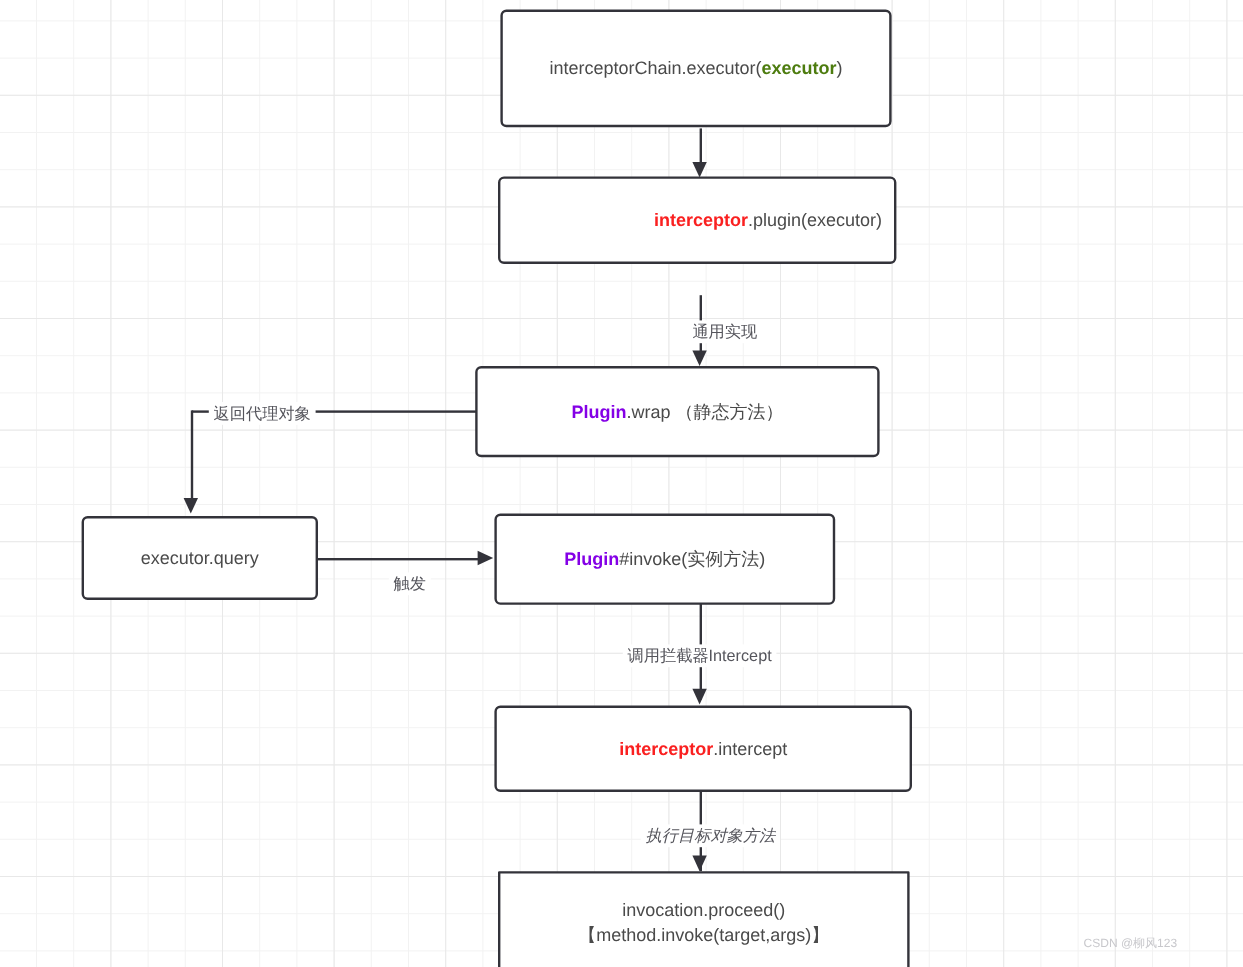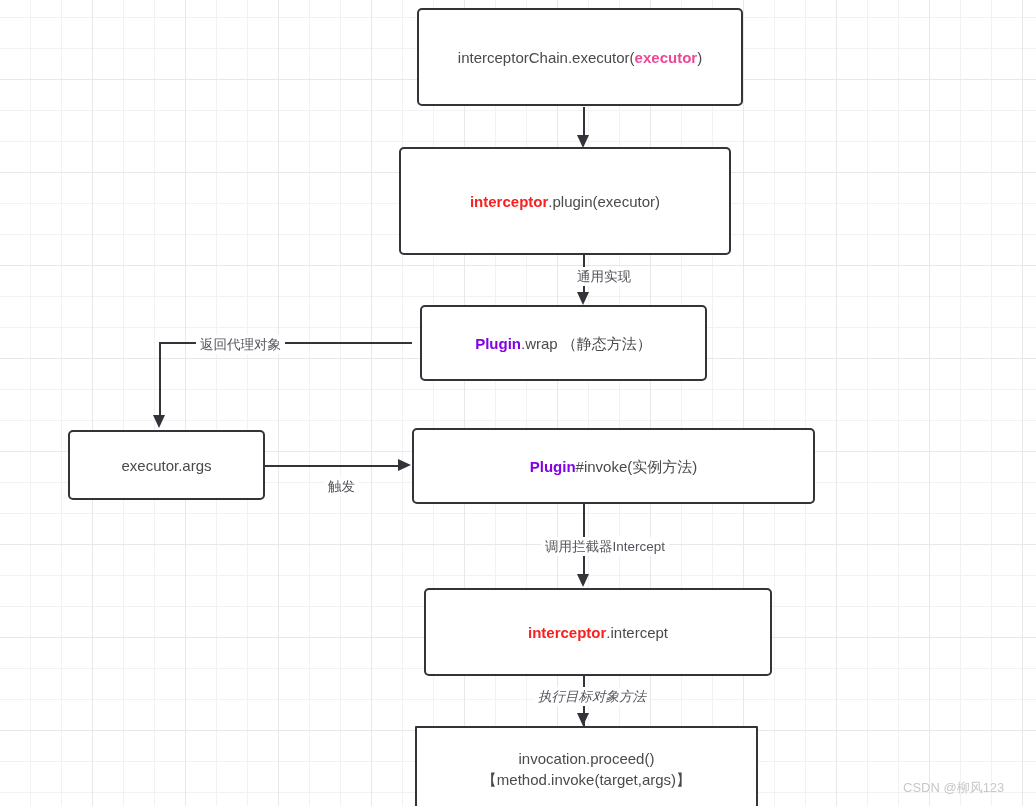--- a/index.html
+++ b/index.html
@@ -49,21 +49,21 @@
   .node .txt { padding: 0 10px; white-space: pre-wrap; }
 
   .kw-red {
     color: #fa2020;
     font-weight: bold;
   }
   .kw-purple {
     color: #8400e6;
     font-weight: bold;
   }
-  .kw-bold { font-weight: bold; color: #ec4899; }
+  .kw-bold { font-weight: bold; color: #4d7c0f; }
 
   
   .edge-v, .edge-h {
     position: absolute;
     background: #33333a;
     z-index: 2;
   }
   .edge-v { width: 2px; }
   .edge-h { height: 2px; }
 
@@ -89,76 +89,76 @@
     color: #55555c;
     background: #ffffff;
     padding: 1px 4px;
     white-space: nowrap;
     z-index: 4;
     line-height: 17px;
   }
 
   .watermark {
     position: absolute;
-    font-size: 13px;
+    font-size: 10px;
     color: #c8c8cc;
     white-space: nowrap;
     z-index: 5;
   }
 </style>
 </head>
 <body>
 
 <div id="canvas">
 
   <div class="edge-v" style="left:583px; top:107px; height:33px;"></div>
   <div class="arrow-down" style="left:577px; top:135px;"></div>
 
   <div class="edge-v" style="left:583px; top:246px; height:52px;"></div>
   <div class="arrow-down" style="left:577px; top:292px;"></div>
   <div class="edge-label" style="left:549px; top:267px;margin-left:24px;">通用实现</div>
 
   <div class="edge-h" style="left:160px; top:342px; width:252px;"></div>
   <div class="edge-v" style="left:159px; top:342px; height:76px;"></div>
   <div class="arrow-down" style="left:153px; top:415px;"></div>
-  <div class="edge-label" style="left:196px; top:335px;">返回代理对象</div>
+  <div class="edge-label" style="left:174px; top:335px;">返回代理对象</div>
 
   <div class="edge-h" style="left:265px; top:465px; width:140px;"></div>
   <div class="arrow-right" style="left:398px; top:459px;"></div>
   <div class="edge-label" style="left:324px; top:457px;margin-top:20px;">触发</div>
 
   <div class="edge-v" style="left:583px; top:503px; height:80px;"></div>
   <div class="arrow-down" style="left:577px; top:574px;"></div>
-  <div class="edge-label" style="left:541px; top:537px;">调用拦截器Intercept</div>
+  <div class="edge-label" style="left:519px; top:537px;">调用拦截器Intercept</div>
 
   <div class="edge-v" style="left:583px; top:659px; height:67px;"></div>
   <div class="arrow-down" style="left:577px; top:713px;"></div>
   <div class="edge-label" style="left:534px; top:687px;font-style:italic;">执行目标对象方法</div>
 
   <div class="node" style="left:417px; top:8px; width:326px; height:98px;">
     <span class="txt"><span>interceptorChain.executor(</span><span class="kw-bold">executor</span><span>)</span></span>
   </div>
 
-  <div class="node" style="left:399px; top:147px; width:332px; height:108px;">
+  <div class="node" style="left:415px; top:147px; width:332px; height:73px;justify-content:flex-end;">
     <span class="txt"><span class="kw-red">interceptor</span><span>.plugin(executor)</span></span>
   </div>
 
-  <div class="node" style="left:420px; top:305px; width:287px; height:76px;justify-content:center;">
+  <div class="node" style="left:396px; top:305px; width:337px; height:76px;justify-content:center;">
     <span class="txt"><span class="kw-purple">Plugin</span><span>.wrap （静态方法）</span></span>
   </div>
 
   <div class="node" style="left:68px; top:430px; width:197px; height:70px;">
-    <span class="txt"><span>executor.args</span></span>
+    <span class="txt"><span>executor.query</span></span>
   </div>
 
-  <div class="node" style="left:412px; top:428px; width:403px; height:76px;">
+  <div class="node" style="left:412px; top:428px; width:284px; height:76px;">
     <span class="txt"><span class="kw-purple">Plugin</span><span>#invoke(实例方法)</span></span>
   </div>
 
-  <div class="node" style="left:412px; top:588px; width:348px; height:88px;margin-left:12px;">
+  <div class="node" style="left:412px; top:588px; width:348px; height:72px;">
     <span class="txt"><span class="kw-red">interceptor</span><span>.intercept</span></span>
   </div>
 
   <div class="node sharp" style="left:415px; top:726px; width:343px; height:86px;">
     <span class="txt"><span>invocation.proceed()
 【method.invoke(target,args)】</span></span>
   </div>
 
   <div class="watermark" style="left:903px; top:779px;">CSDN @柳风123</div>
 

